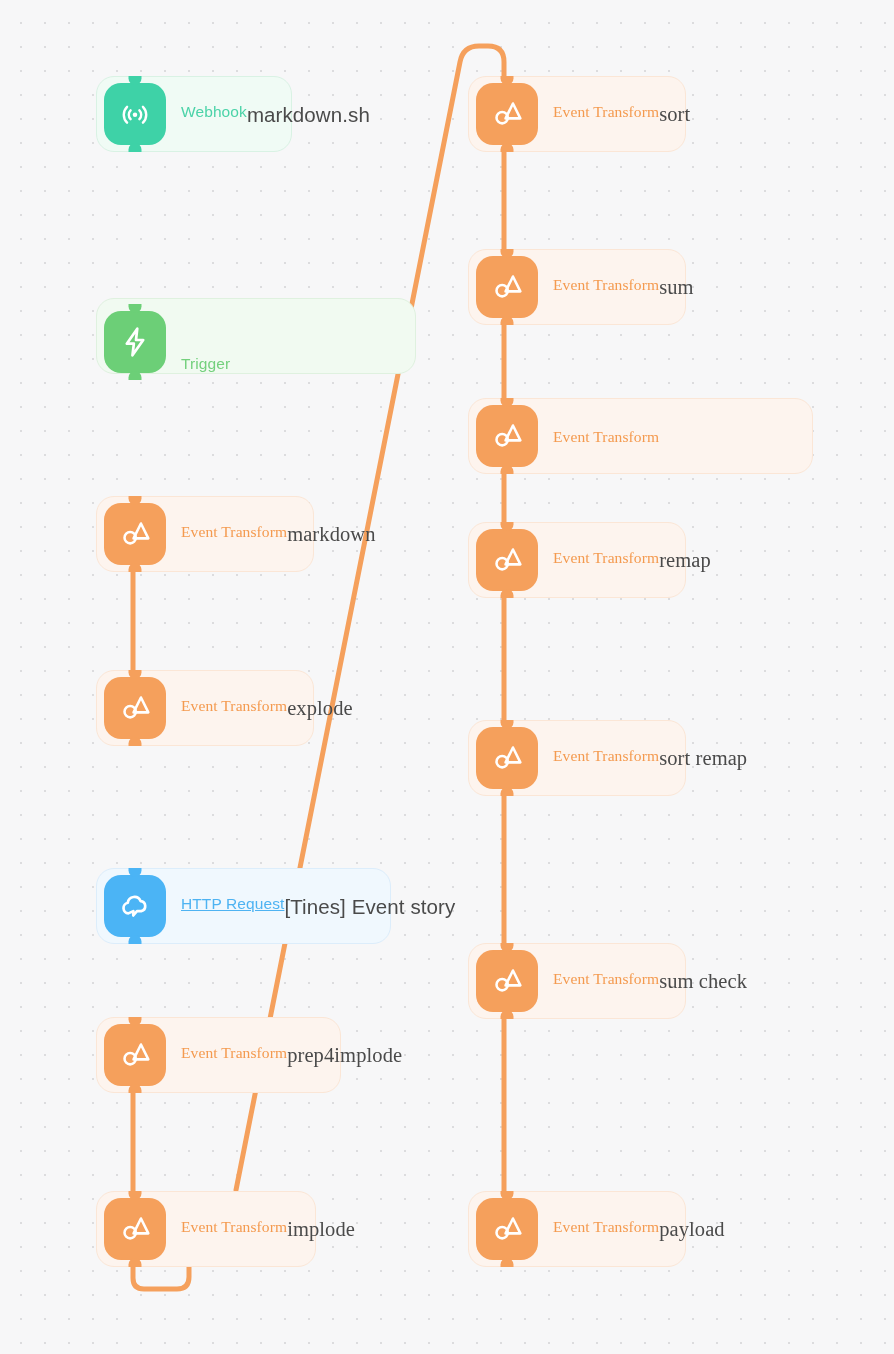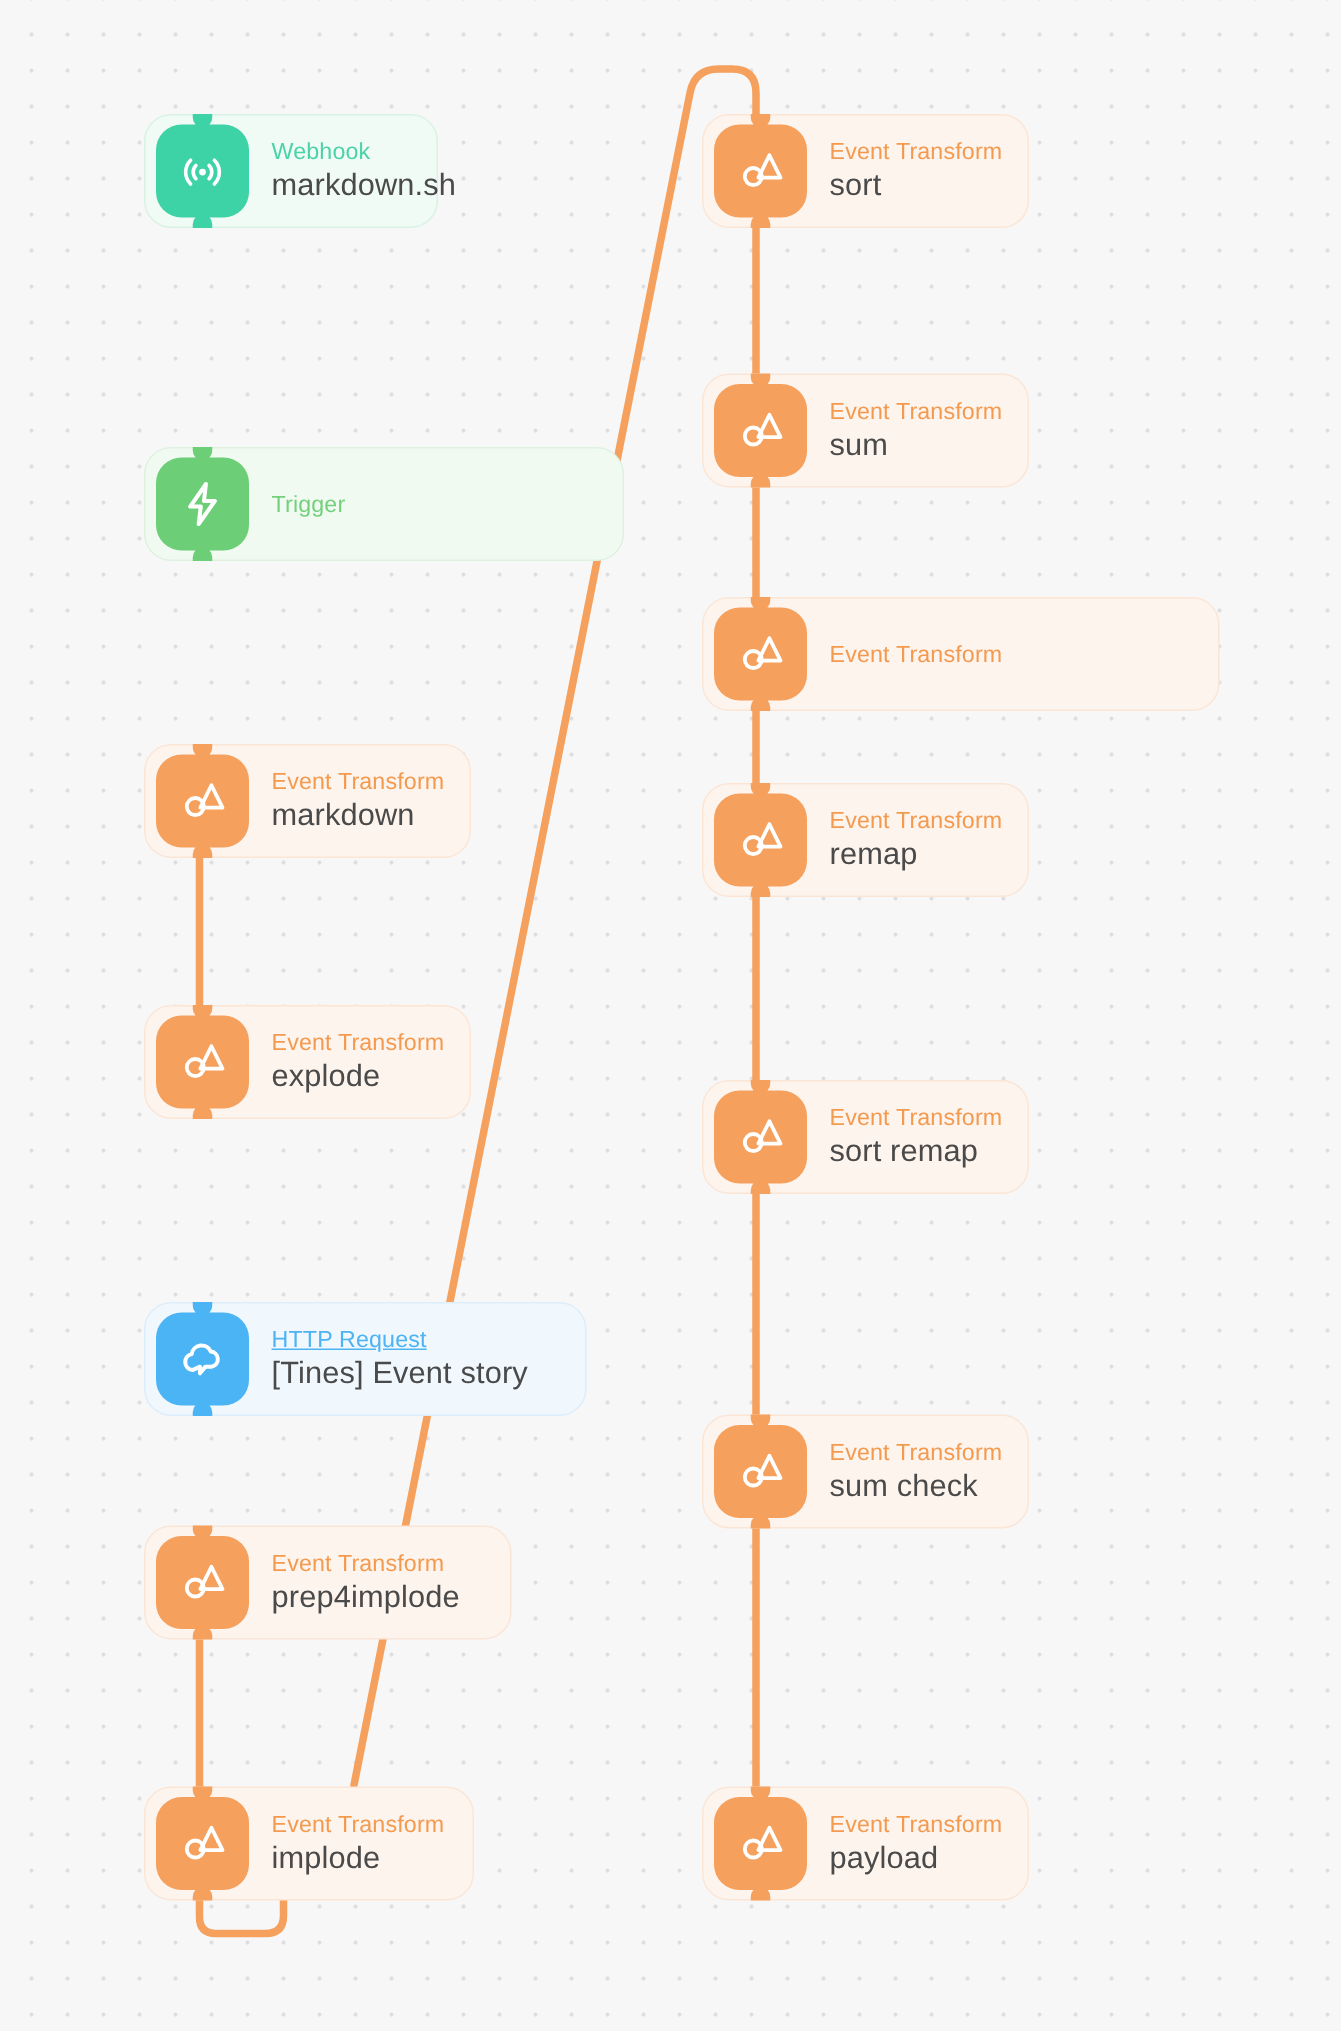--- a/index.html
+++ b/index.html
@@ -30,36 +30,36 @@
     display:flex;align-items:center;justify-content:center;
     position:relative;
   }
   .node .chip::before,
   .node .chip::after{
     content:"";position:absolute;left:50%;transform:translateX(-50%);
     width:13px;height:9px;
   }
   .node .chip::before{top:-7px;border-radius:0 0 7px 7px;}
   .node .chip::after{bottom:-7px;border-radius:7px 7px 0 0;}
-  .node .labels{margin-left:15px;display:flex;flex-direction:column;justify-content:center;}
+  .node .labels{margin-left:15px;display:flex;flex-direction:row;justify-content:center;}
   .node .kind{font-size:15.5px;line-height:19px;font-weight:400;letter-spacing:.1px;white-space:nowrap;}
   .node .name{font-size:20.5px;line-height:25px;color:#4a4a4a;white-space:nowrap;letter-spacing:.1px;}
 
   
   .n-green  {background:#f0fbf5;border:1.3px solid #d9f2e4;}
   .n-green  .chip{background:#3ed2a7;}
   .n-green  .chip::before,.n-green .chip::after{background:#3ed2a7;}
   .n-green  .kind{color:#4bd3a8;}
 
   .n-green2 {background:#f1faf1;border:1.3px solid #dff1df;}
   .n-green2 .chip{background:#6ccf77;}
   .n-green2 .chip::before,.n-green2 .chip::after{background:#6ccf77;}
   .n-green2 .kind{color:#74d07d;}
 
-  .n-orange {background:#fdf4ee;border:1.3px solid #fbe6d6;}
+  .n-orange {background:#fdf4ee;border:1.3px solid #fbe6d6;font-family:Liberation Serif, serif;}
   .n-orange .chip{background:#f5a05c;}
   .n-orange .chip::before,.n-orange .chip::after{background:#f5a05c;}
   .n-orange .kind{color:#f49a4f;}
 
   .n-blue   {background:#f0f8fe;border:1.3px solid #dcedfb;}
   .n-blue   .chip{background:#4bb4f5;}
   .n-blue   .chip::before,.n-blue .chip::after{background:#4bb4f5;}
   .n-blue   .kind{color:#4eb3f2;text-decoration:underline;}
 
   .icon-svg{width:34px;height:34px;display:block;position:relative;z-index:2;}
@@ -120,21 +120,21 @@
             <path d="M6.4 18.1a7.9 7.9 0 0 1 0-11.2"></path>
             <path d="M17.6 6.9a7.9 7.9 0 0 1 0 11.2"></path>
           </svg>
         </span>
       </div>
       <div class="labels">
         <div class="kind">Webhook</div>
         <div class="name">markdown.sh</div>
       </div>
     </div>
-    <div class="node n-green2" style="left: 96px; top: 298px; width: 320px;">
+    <div class="node n-green2" style="left: 96px; top: 298px; width: 320px; align-items: flex-end;">
       <div class="chip">
         <span>
           <svg class="icon-svg" viewBox="0 0 24 24" fill="none" stroke="#ffffff" stroke-width="1.9" stroke-linejoin="round" stroke-linecap="round">
             <path d="M13.6 2.6 6.2 13.2h5.0l-1.0 8.2 7.6-10.8h-5.1z"></path>
           </svg>
         </span>
       </div>
       <div class="labels">
         <div class="kind">Trigger</div>
       </div>

